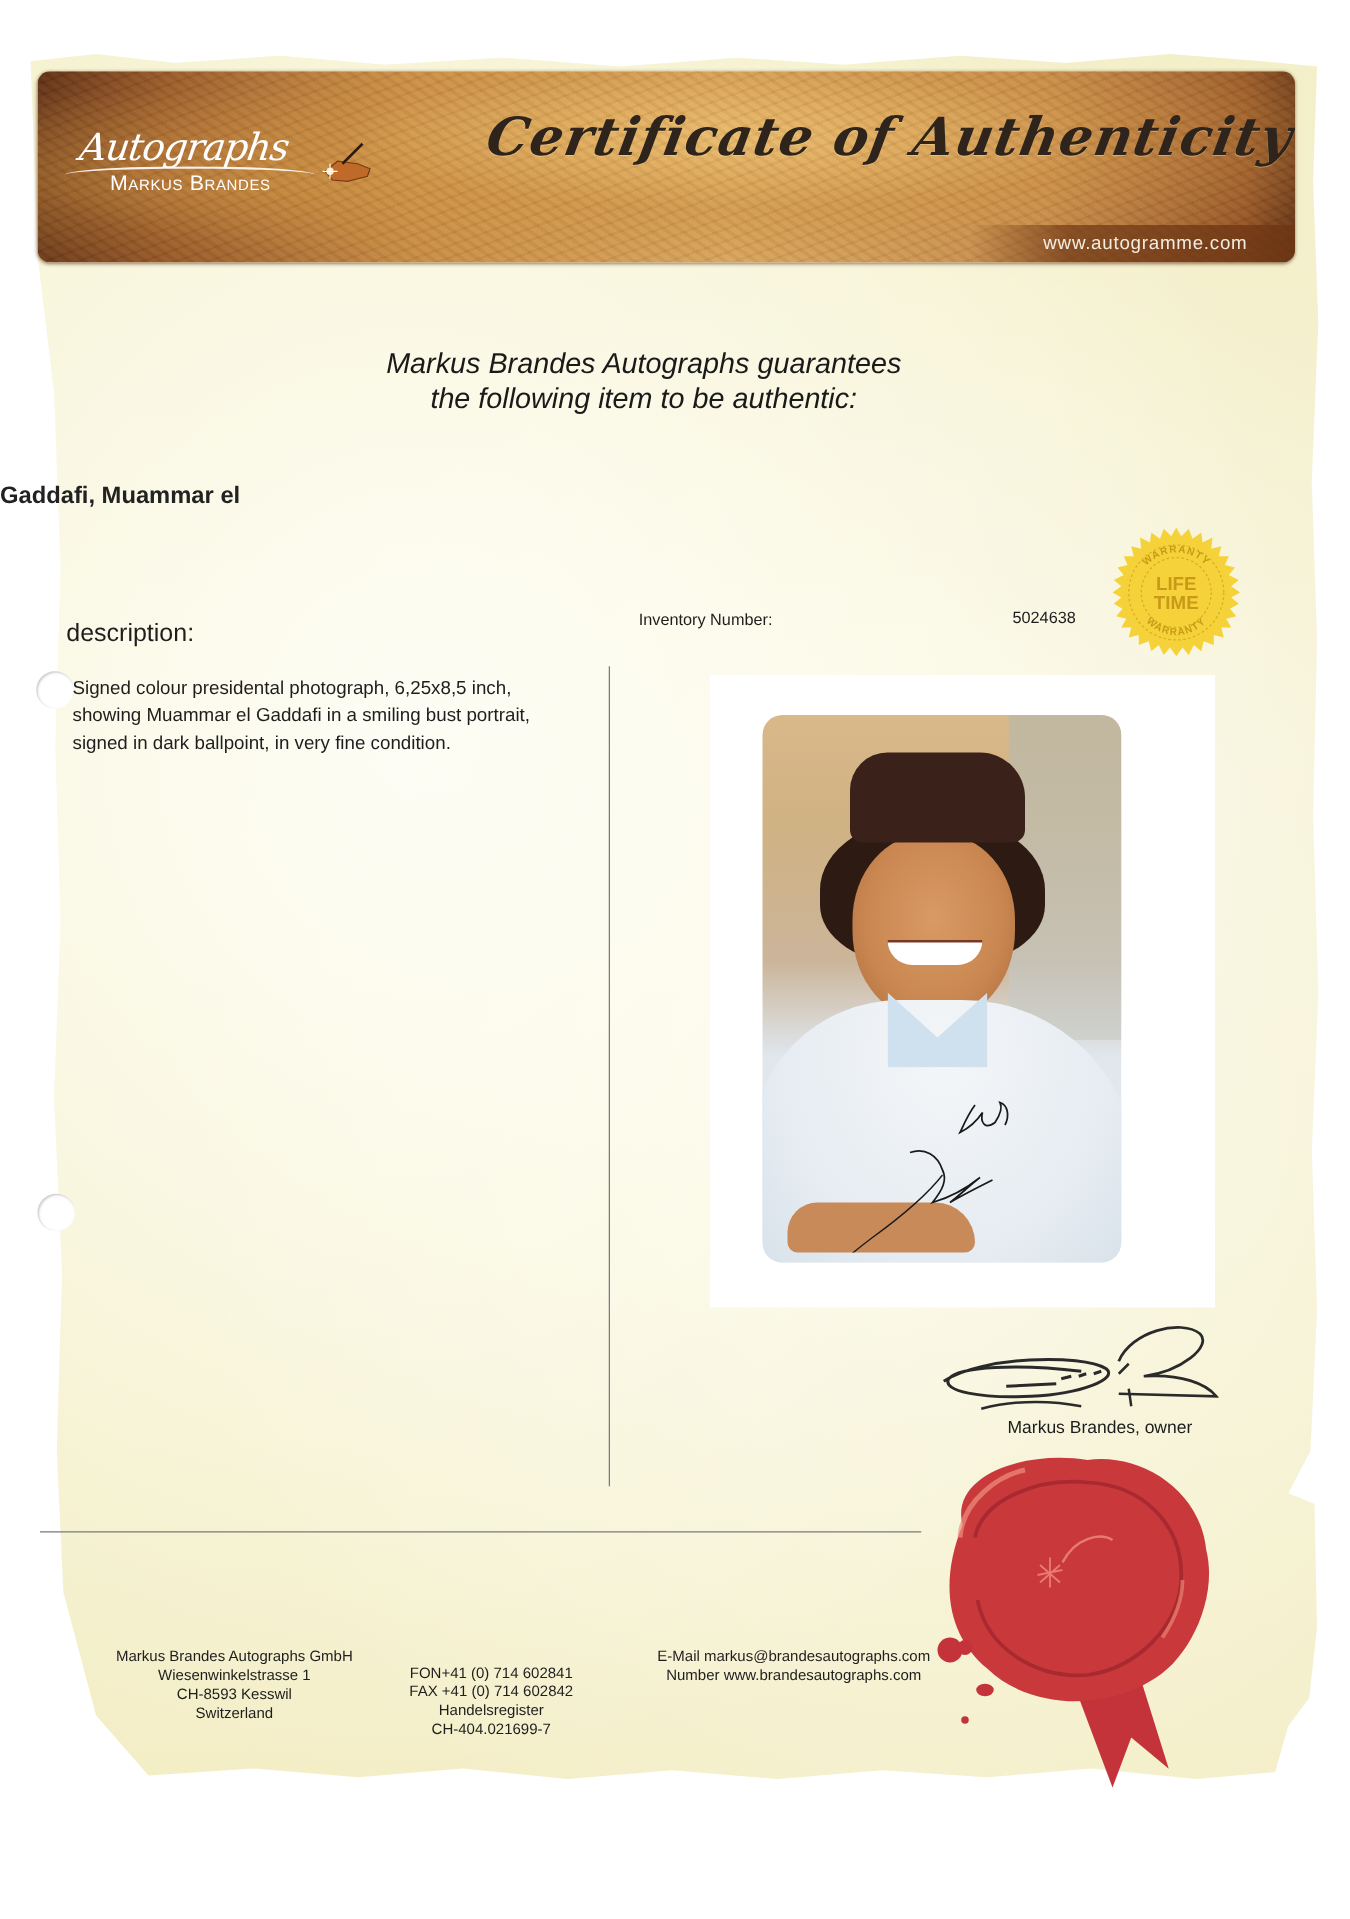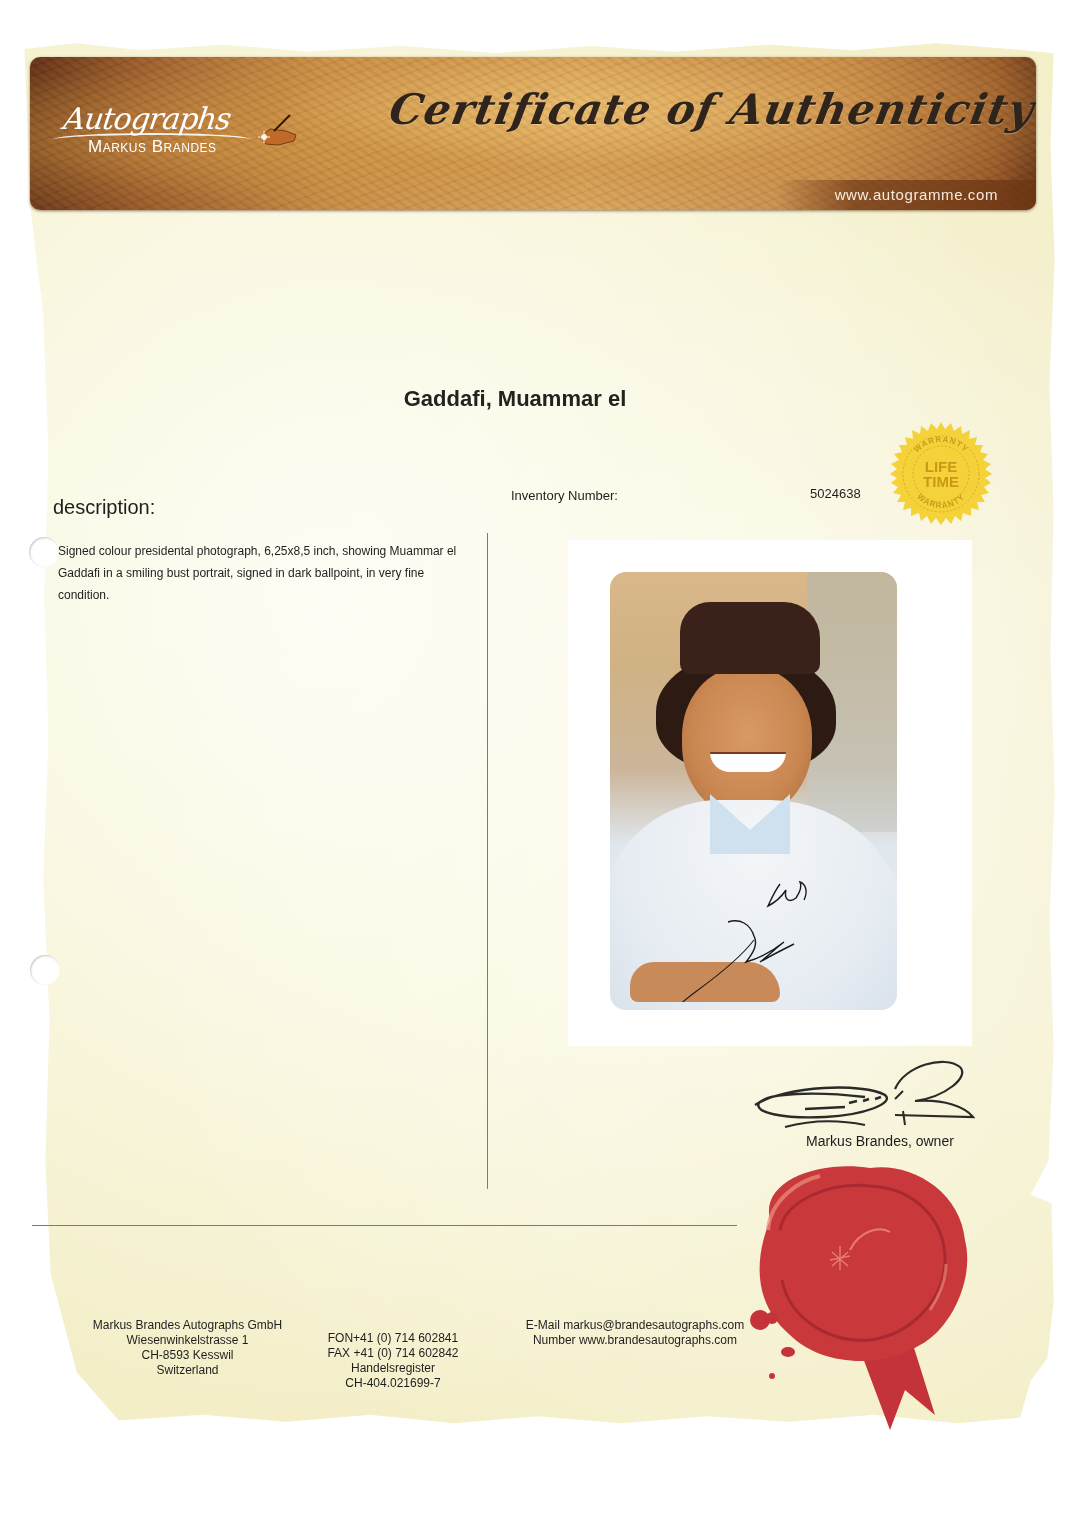--- a/index.html
+++ b/index.html
@@ -149,23 +149,22 @@
       font-style: italic;
       font-size: 23px;
       line-height: 28px;
       color: #1a1a1a;
     }
     .item-title {
       position: absolute;
       left: 0;
       top: 386px;
       width: 1030px;
-      text-align: center;
       font-weight: bold;
-      font-size: 22px;
+      font-size: 19px;
       color: #222;
     }
     .warranty-seal {
       position: absolute;
       left: 885px;
       top: 420px;
       width: 112px;
       height: 112px;
     }
     .desc-label {
@@ -187,21 +186,21 @@
       left: 810px;
       top: 486px;
       font-size: 13px;
       color: #1e1e1e;
     }
     .desc-text {
       position: absolute;
       left: 58px;
       top: 540px;
       width: 405px;
-      font-size: 12px;
+      font-size: 15px;
       line-height: 22px;
       color: #1e1e1e;
     }
     .v-divider {
       position: absolute;
       left: 487px;
       top: 533px;
       width: 1px;
       height: 656px;
       background: #7a7a7a;
@@ -365,20 +364,22 @@
       <circle cx="8" cy="26" r="3" fill="#fff8e0" opacity="0.9"></circle>
       <path d="M2 26 L14 26 M8 20 L8 32" stroke="#fffbe8" stroke-width="1"></path>
     </svg>
   </div>
   <div class="banner-title">Certificate of Authenticity</div>
   <div class="banner-url-bar"></div>
   <div class="banner-url">www.autogramme.com</div>
 </div>
 
 <div class="guarantee">
+  <div>Markus Brandes Autographs guarantees</div>
+  <div>the following item to be authentic:</div>
 </div>
 
 <div class="item-title">Gaddafi, Muammar el</div>
 
 <svg class="warranty-seal" viewBox="0 0 112 112">
   <polygon fill="#f5d23a" points="56,2 60,9 66,3 69,11 76,6 77,14 85,10 84,19 92,17 90,25 98,25 95,32 103,34 98,40 106,44 100,49 107,54 100,58 106,63 99,67 104,73 96,75 100,82 92,82 94,90 86,88 86,96 78,93 76,101 70,96 66,104 61,98 56,105 51,98 46,104 42,96 36,101 34,93 26,96 26,88 18,90 20,82 12,82 16,75 8,73 13,67 6,63 12,58 5,54 12,49 6,44 14,40 9,34 17,32 14,25 22,25 20,17 28,19 27,10 35,14 36,6 43,11 46,3 52,9"></polygon>
   <circle cx="56" cy="54" r="38" fill="none" stroke="#d9ad20" stroke-width="1" stroke-dasharray="2 2"></circle>
   <circle cx="56" cy="54" r="28" fill="none" stroke="#d9ad20" stroke-width="1" stroke-dasharray="2 2"></circle>
   <path id="sealArcTop" d="M24 54 A32 32 0 0 1 88 54" fill="none"></path>
   <text font-family="Liberation Sans, sans-serif" font-size="8" font-weight="bold" fill="#c99a18" letter-spacing="1">

